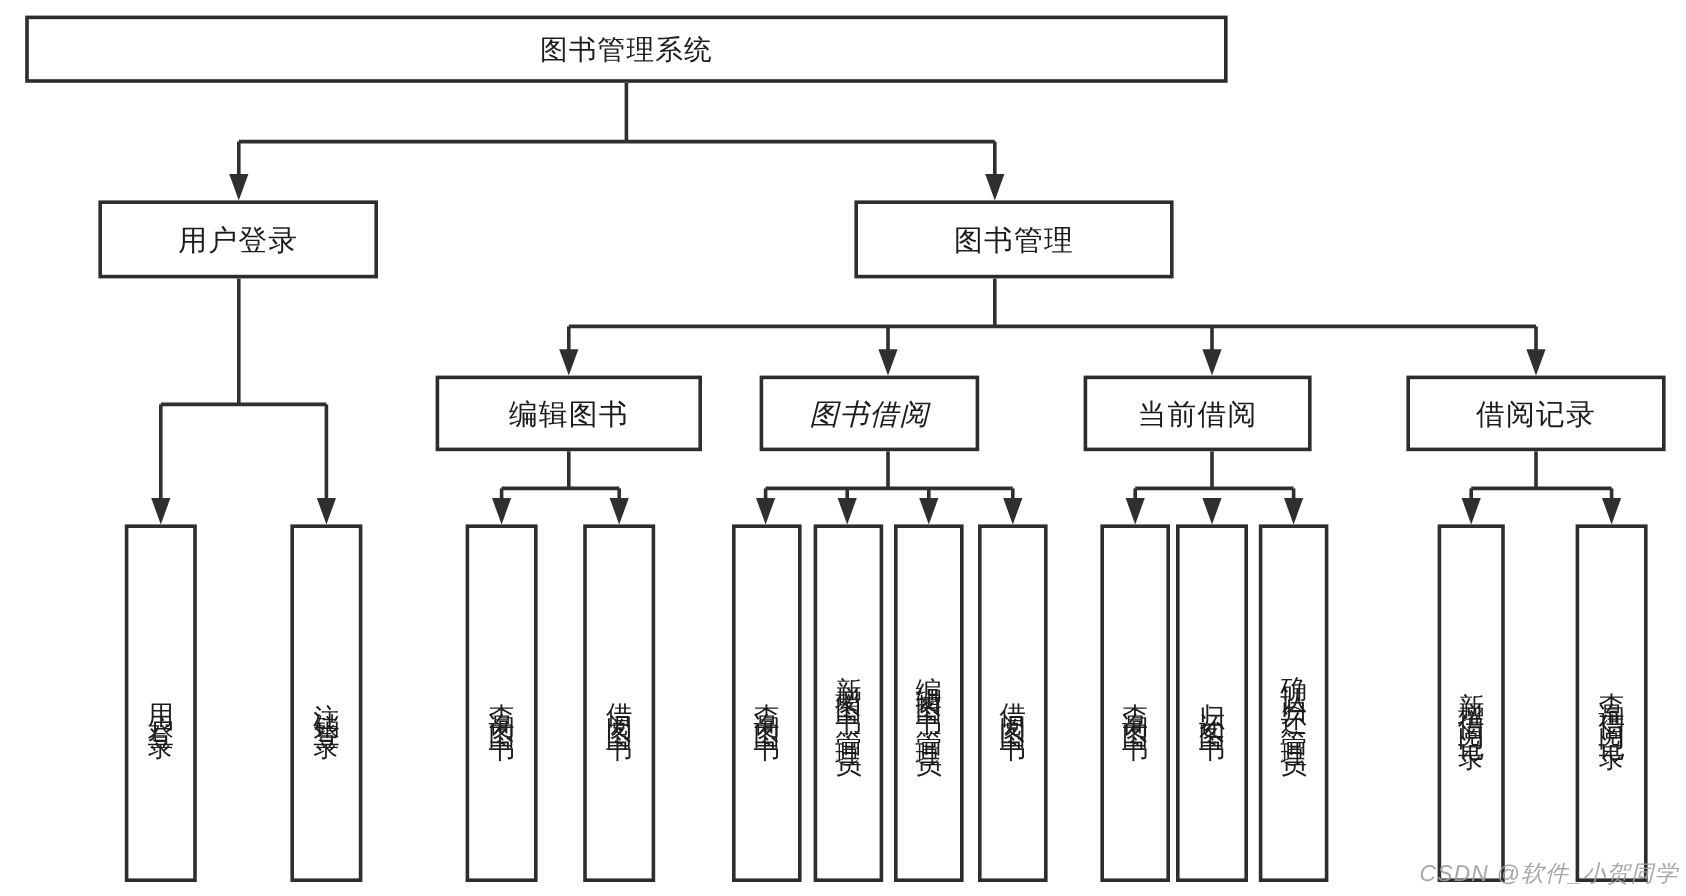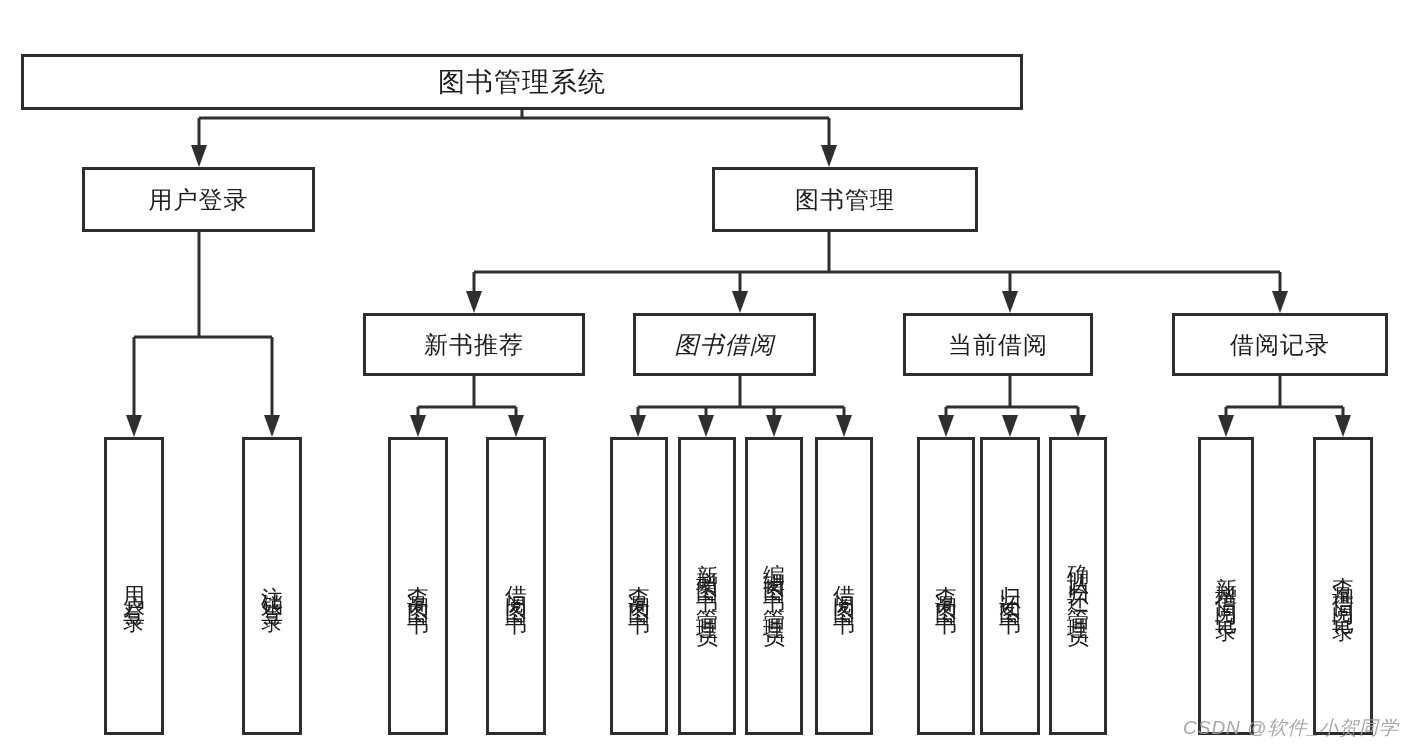--- a/index.html
+++ b/index.html
@@ -30,22 +30,21 @@
     display: flex;
     align-items: center;
     justify-content: center;
   }
   .box {
     font-size: 24px;
     letter-spacing: 1px;
     white-space: nowrap;
   }
   .box.title {
-    font-size: 27px;
-    margin-top: 41px;
+    font-size: 23px;
   }
   .vbox {
     writing-mode: vertical-rl;
     font-size: 22px;
     letter-spacing: 9px;
     line-height: 1;
     text-align: center;
   }
   .vbox span {
     display: block;
@@ -141,21 +140,21 @@
   </div>
 
   <div class="box" style="left:82px; top:167px; width:233px; height:65px;">
     <span>用户登录</span>
   </div>
   <div class="box" style="left:712px; top:167px; width:266px; height:65px;">
     <span>图书管理</span>
   </div>
 
   <div class="box" style="left:363px; top:313px; width:222px; height:63px;">
-    <span>新书推荐</span>
+    <span>编辑图书</span>
   </div>
   <div class="box" style="left:633px; top:313px; width:183px; height:63px;font-style:italic;">
     <span>图书借阅</span>
   </div>
   <div class="box" style="left:903px; top:313px; width:190px; height:63px;">
     <span>当前借阅</span>
   </div>
   <div class="box" style="left:1172px; top:313px; width:216px; height:63px;">
     <span>借阅记录</span>
   </div>

